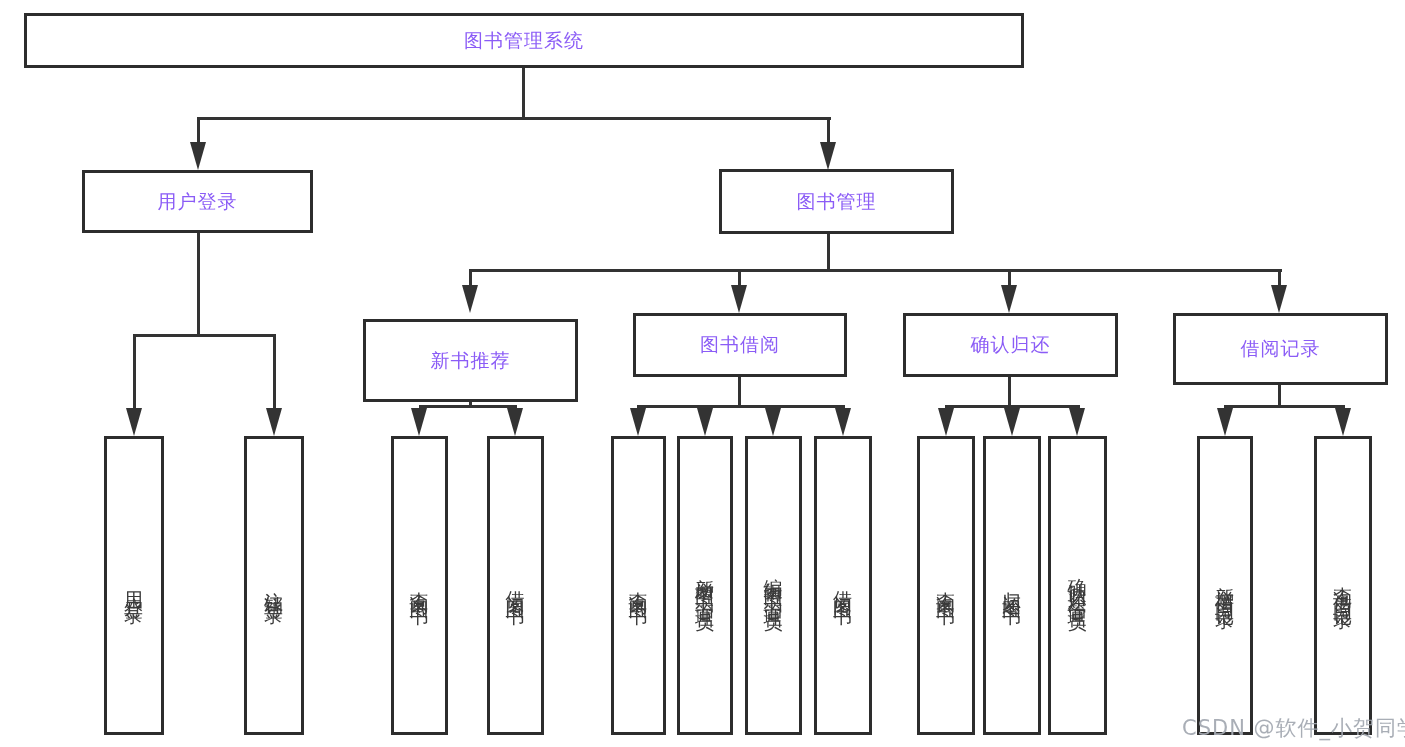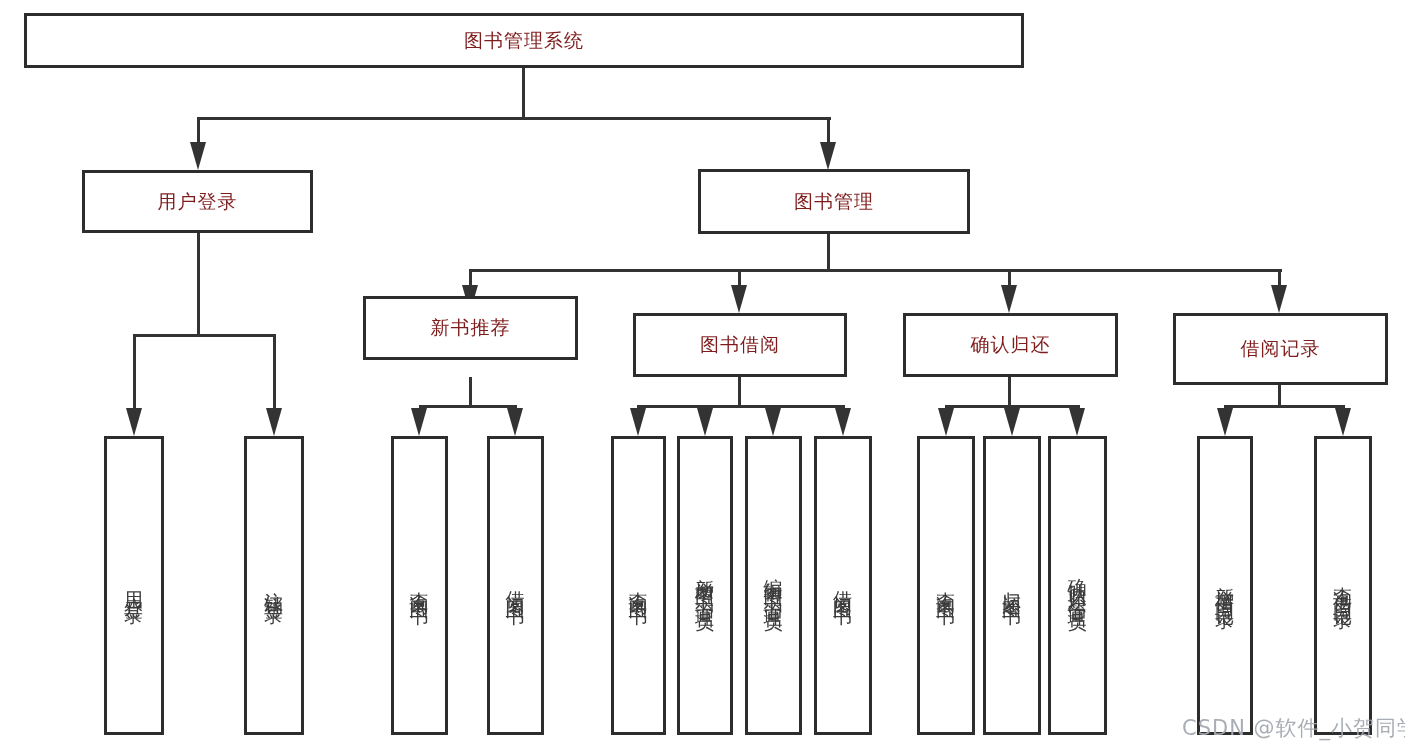--- a/index.html
+++ b/index.html
@@ -12,21 +12,21 @@
   
   .v,.h{position:absolute;background:#333333;}
   
   .arr{position:absolute;width:0;height:0;
        border-left:8px solid transparent;
        border-right:8px solid transparent;
        border-top:28px solid #333333;}
   
   .node{position:absolute;box-sizing:border-box;border:3px solid #2d2d2d;background:#ffffff;
         display:flex;align-items:center;justify-content:center;
-        color:#7f1d1d;font-size:19px;letter-spacing:1px;}
+        color:#8b5cf6;font-size:19px;letter-spacing:1px;}
   .leaf{position:absolute;box-sizing:border-box;border:3px solid #2d2d2d;background:#ffffff;
         top:436px;height:299px;
         display:flex;align-items:center;justify-content:center;
         color:#3a3a3a;font-size:19px;}
   .leaf span{writing-mode:vertical-rl;text-orientation:mixed;letter-spacing:5px;line-height:1;}
   .watermark{position:absolute;left:1182px;top:714px;z-index:10;
              color:rgba(164,170,178,0.95);font-size:21px;letter-spacing:1px;white-space:nowrap;}
 </style>
 </head>
 <body>
@@ -81,25 +81,25 @@
   <div class="arr" style="left:1217px;top:408px"></div>
   <div class="arr" style="left:1335px;top:408px"></div>
 
   <div class="node" style="left:24px;top:13px;width:1000px;height:55px">
     <span>图书管理系统</span>
   </div>
 
   <div class="node" style="left:82px;top:170px;width:231px;height:63px">
     <span>用户登录</span>
   </div>
-  <div class="node" style="left:698px;top:169px;width:272px;height:65px">
+  <div class="node" style="left:719px;top:169px;width:235px;height:65px">
     <span>图书管理</span>
   </div>
 
-  <div class="node" style="left:363px;top:296px;width:215px;height:64px">
+  <div class="node" style="left:363px;top:319px;width:215px;height:83px">
     <span>新书推荐</span>
   </div>
   <div class="node" style="left:633px;top:313px;width:214px;height:64px">
     <span>图书借阅</span>
   </div>
   <div class="node" style="left:903px;top:313px;width:215px;height:64px">
     <span>确认归还</span>
   </div>
   <div class="node" style="left:1173px;top:313px;width:215px;height:72px">
     <span>借阅记录</span>

